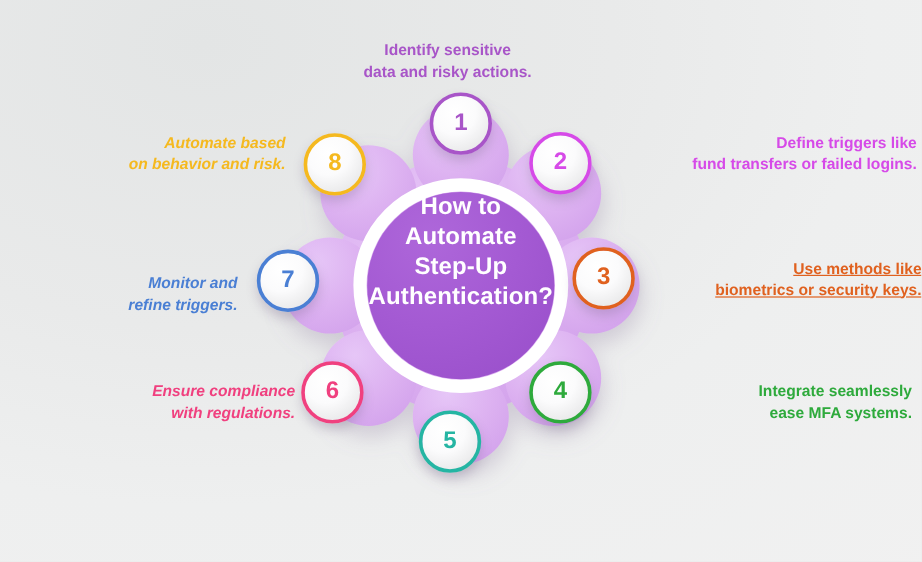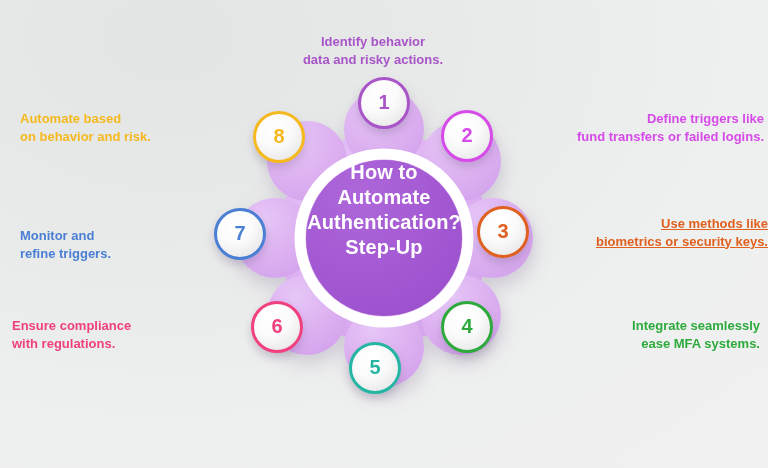--- a/index.html
+++ b/index.html
@@ -84,21 +84,21 @@
 
   
   .caption {
     position: absolute;
     font-size: 13px;
     font-weight: bold;
     line-height: 17.5px;
     white-space: pre-line;
   }
   .cap-right  { text-align: right; }
-  .cap-left   { text-align: left; }
+  .cap-left   { text-align: right; font-style: italic; }
   .cap-center { text-align: center; }
 </style>
 </head>
 <body>
 
 <div id="canvas">
 
   <div id="gear-wrap">
     <svg id="gear-svg" viewBox="0 0 360 320">
       <defs>
@@ -133,22 +133,22 @@
 
       <circle cx="180" cy="160" r="84" fill="none" stroke="#ffffff" stroke-width="11"></circle>
 
       <circle cx="180" cy="160" r="78" fill="url(#innerFill)"></circle>
     </svg>
   </div>
 
   <div id="center-text">
     <div class="line">How to</div>
     <div class="line">Automate</div>
+    <div class="line">Step-Up</div>
     <div class="line">Authentication?</div>
-    <div class="line">Step-Up</div>
   </div>
 
   <div class="node" id="node-1" style="left: 358px; top: 77px; border: 3px solid rgb(168, 85, 200);">
     <span style="color: rgb(168, 85, 200);">1</span>
   </div>
   <div class="node" id="node-2" style="left: 441px; top: 110px; border: 3px solid rgb(214, 74, 232);">
     <span style="color: rgb(214, 74, 232);">2</span>
   </div>
   <div class="node" id="node-3" style="left: 477px; top: 206px; border: 3px solid rgb(224, 97, 31);">
     <span style="color: rgb(224, 97, 31);">3</span>
@@ -162,34 +162,34 @@
   <div class="node" id="node-6" style="left: 251px; top: 301px; border: 3px solid rgb(240, 64, 127);">
     <span style="color: rgb(240, 64, 127);">6</span>
   </div>
   <div class="node" id="node-7" style="left: 214px; top: 208px; border: 3px solid rgb(74, 127, 212);">
     <span style="color: rgb(74, 127, 212);">7</span>
   </div>
   <div class="node" id="node-8" style="left: 253px; top: 111px; border: 3px solid rgb(245, 185, 31);">
     <span style="color: rgb(245, 185, 31);">8</span>
   </div>
 
-  <div class="caption cap-center" id="cap-1" style="left: 243px; top: 33px; width: 260px; color: rgb(168, 85, 200);">Identify behavior
+  <div class="caption cap-center" id="cap-1" style="left: 243px; top: 33px; width: 260px; color: rgb(168, 85, 200);">Identify sensitive
 data and risky actions.</div>
 
   <div class="caption cap-right" id="cap-2" style="left: 509px; top: 110px; width: 255px; color: rgb(214, 74, 232);">Define triggers like
 fund transfers or failed logins.</div>
 
   <div class="caption cap-right" id="cap-3" style="left: 546px; top: 215px; width: 222px; color: rgb(224, 97, 31); text-decoration: underline;">Use methods like
 biometrics or security keys.</div>
 
   <div class="caption cap-right" id="cap-4" style="left: 510px; top: 317px; width: 250px; color: rgb(46, 170, 60);">Integrate seamlessly
 ease MFA systems.</div>
 
 
-  <div class="caption cap-left" id="cap-6" style="left: 12px; top: 317px; width: 218px; color: rgb(240, 64, 127);">Ensure compliance
+  <div class="caption cap-left" id="cap-6" style="left: 28px; top: 317px; width: 218px; color: rgb(240, 64, 127);">Ensure compliance
 with regulations.</div>
 
   <div class="caption cap-left" id="cap-7" style="left: 20px; top: 215px; width: 178px; color: rgb(74, 127, 212); margin-top: 12px;">Monitor and
 refine triggers.</div>
 
   <div class="caption cap-left" id="cap-8" style="left: 20px; top: 110px; width: 218px; color: rgb(245, 185, 31);">Automate based
 on behavior and risk.</div>
 
 </div>
 

